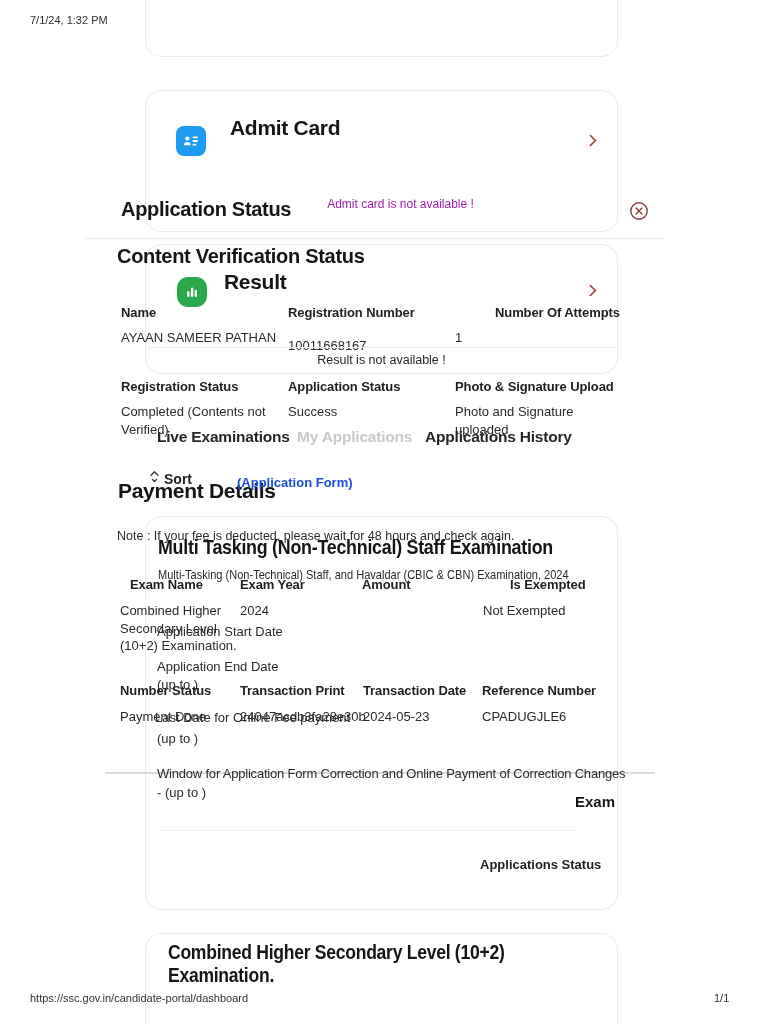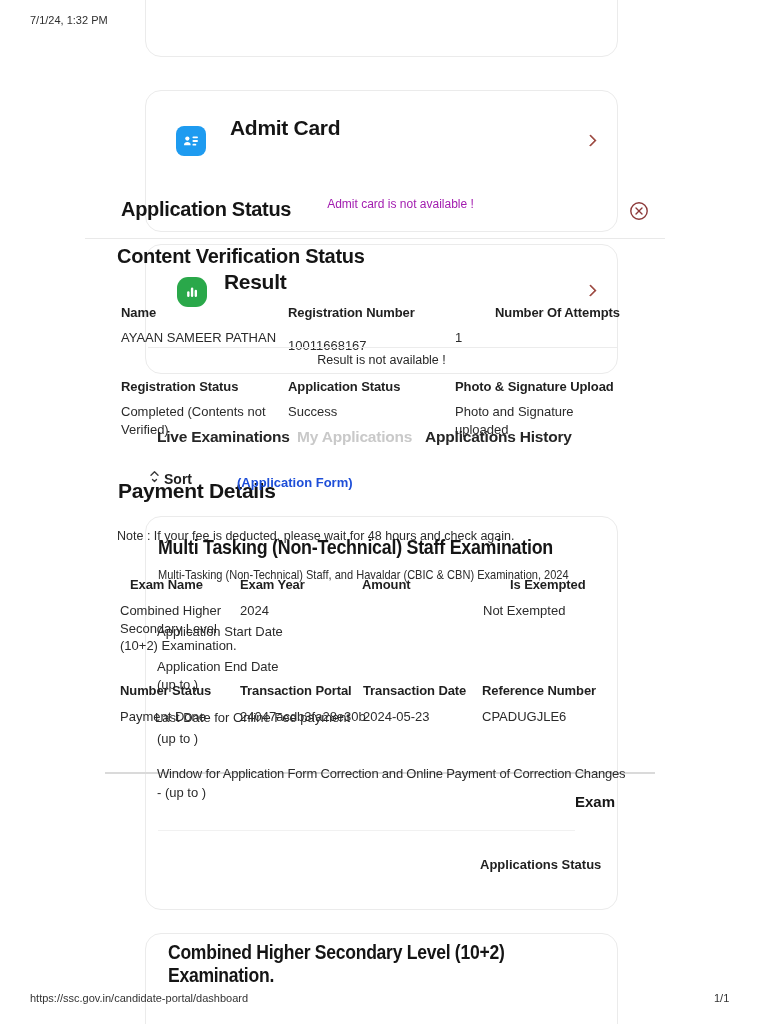--- a/index.html
+++ b/index.html
@@ -119,21 +119,21 @@
   <div class="abs td" style="left:120px; top:602px; width:138px;">Combined Higher Secondary Level (10+2) Examination.</div>
   <div class="abs td" style="left:240px; top:602px;">2024</div>
   <div class="abs td" style="left:362px; top:602px;"></div>
   <div class="abs td" style="left:483px; top:602px;">Not Exempted</div>
 
   <div class="abs td" style="left:157px; top:623px;">Application Start Date</div>
   <div class="abs td" style="left:157px; top:658px;">Application End Date</div>
   <div class="abs td" style="left:157px; top:676px;">(up to )</div>
 
   <div class="abs th" style="left:120px; top:683px;">Number Status</div>
-  <div class="abs th" style="left:240px; top:683px;">Transaction Portal</div>
+  <div class="abs th" style="left:240px; top:683px;">Transaction Print</div>
   <div class="abs th" style="left:363px; top:683px;">Transaction Date</div>
   <div class="abs th" style="left:482px; top:683px;">Reference Number</div>
   <div class="abs td" style="left:120px; top:708px;">Payment Done</div>
   <div class="abs td" style="left:240px; top:708px;">24047acdb3fa28e30b</div>
   <div class="abs td" style="left:363px; top:708px;">2024-05-23</div>
   <div class="abs td" style="left:482px; top:708px;">CPADUGJLE6</div>
 
   <div class="abs td" style="left:155px; top:709px;">Last Date for Online Fee payment</div>
   <div class="abs td" style="left:157px; top:730px;">(up to )</div>
 

